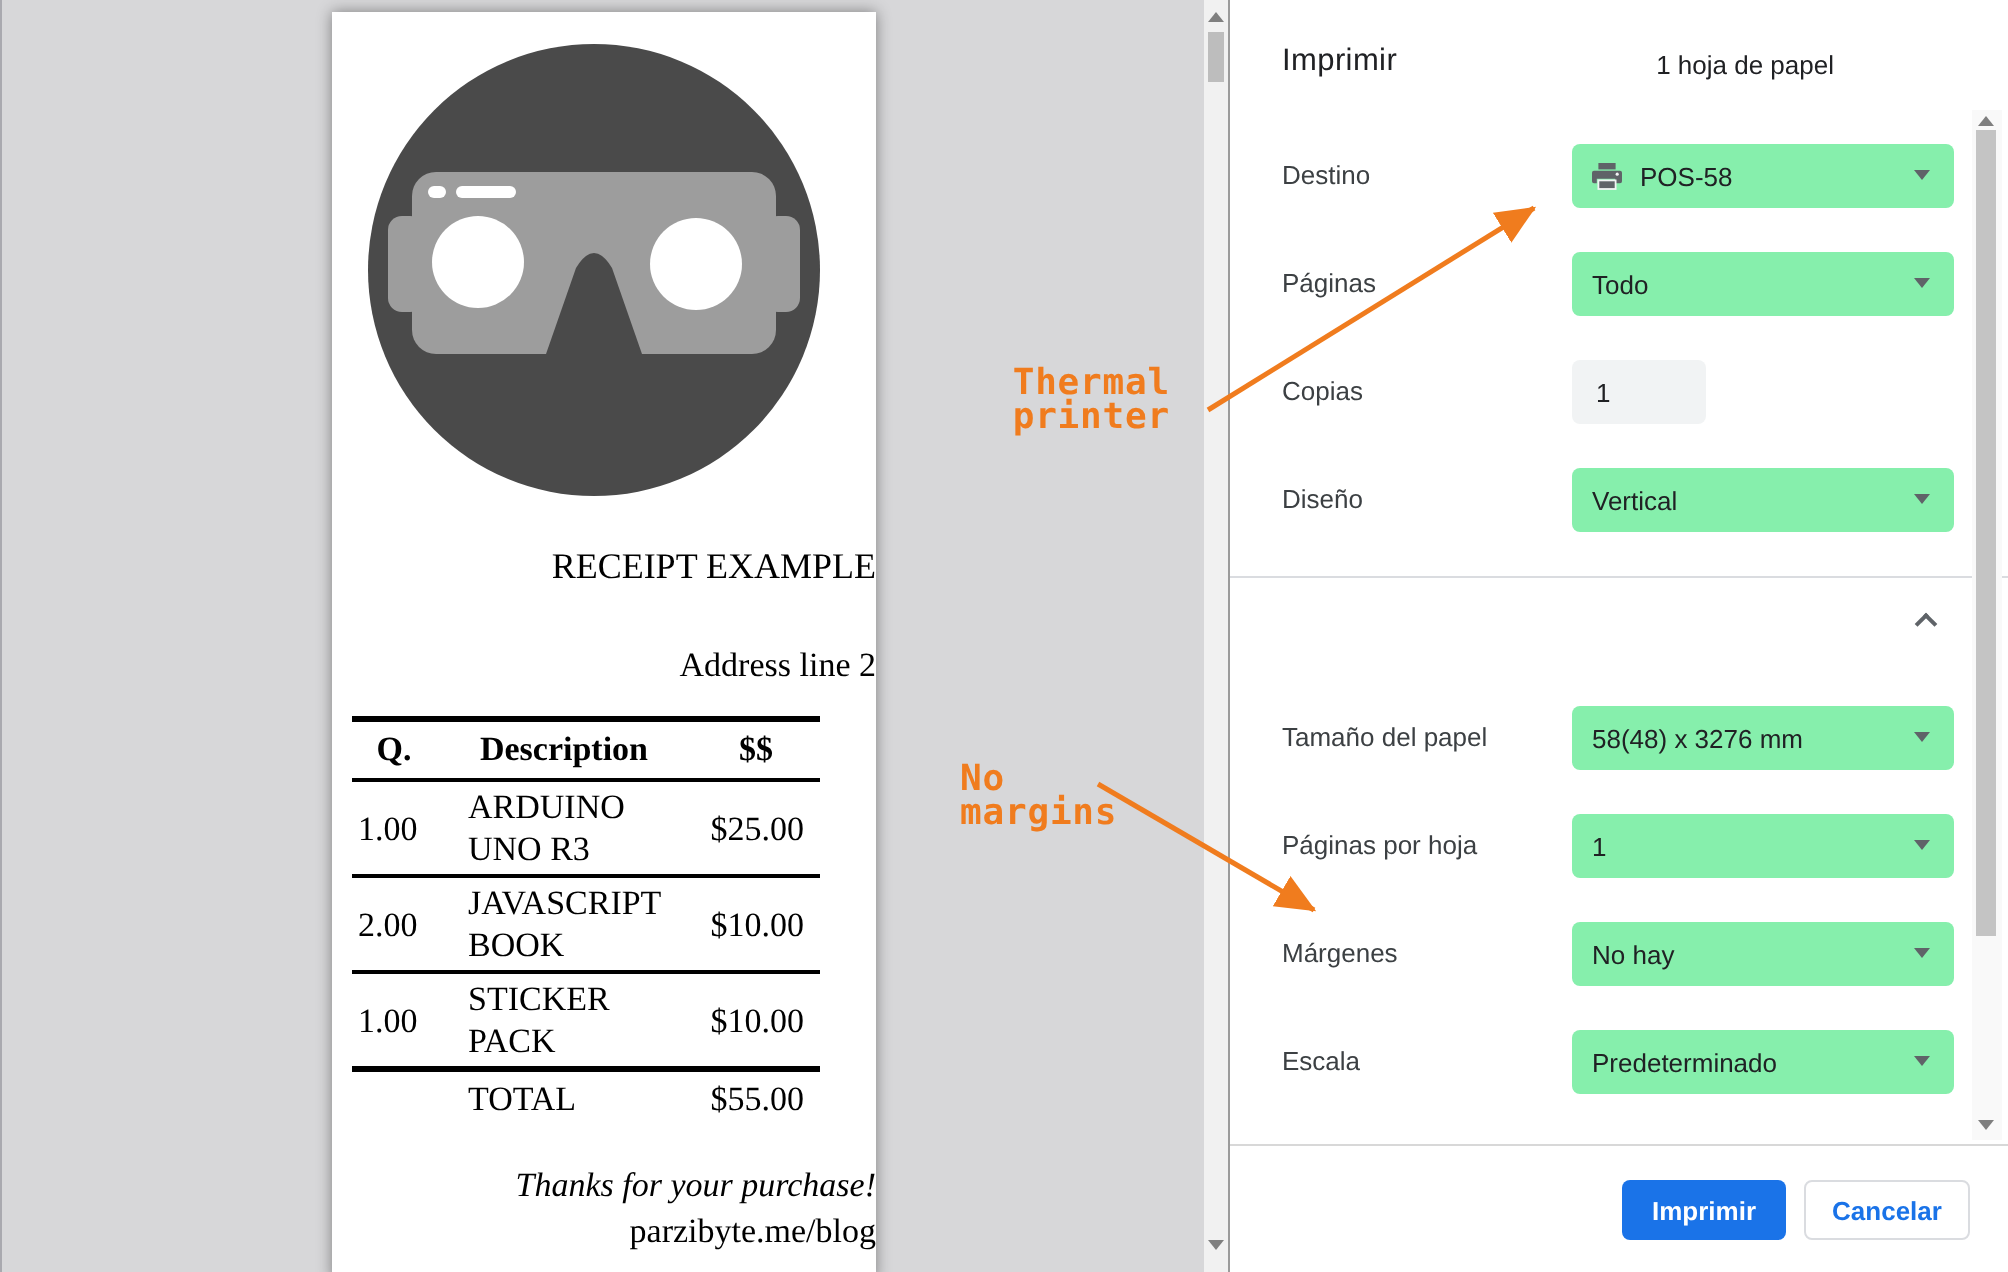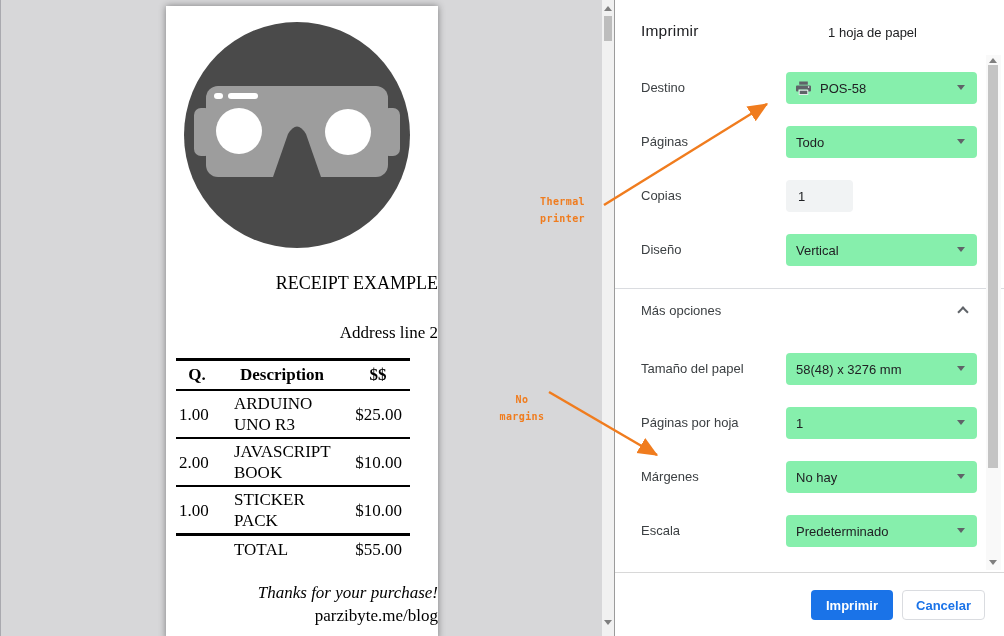--- a/index.html
+++ b/index.html
@@ -68,24 +68,24 @@
   .btn-cancel { left: 287px; width: 83px; background: #fff; color: #1a73e8; border: 1px solid #dadce0; }
 
   
   .dlg-scroll { position: absolute; left: 371px; top: 55px; width: 15px; height: 515px; background: #f9f9f9; }
   .dlg-thumb { position: absolute; left: 2px; top: 10px; width: 10px; height: 403px; background: #c4c4c4; }
   .dlg-tri-up, .dlg-tri-down { position: absolute; left: 3px; width: 0; height: 0; border-left: 4px solid transparent; border-right: 4px solid transparent; }
   .dlg-tri-up { top: 3px; border-bottom: 5px solid #7f7f7f; }
   .dlg-tri-down { top: 505px; border-top: 5px solid #7f7f7f; }
 
   
-  .note { position: absolute; font-family: "DejaVu Sans Mono", monospace; font-weight: bold; font-size: 10px;
-          line-height: 17px; color: #f07c1e; letter-spacing: .4px; margin-top: 10px; }
+  .note { position: absolute; font-family: "DejaVu Sans Mono", monospace; font-weight: bold; font-size: 18px;
+          line-height: 17px; color: #f07c1e; letter-spacing: .4px; }
   .note-thermal { left: 498px; top: 183px; width: 86px; text-align: right; }
-  .note-margins { left: 479px; top: 381px; width: 84px; text-align: center; }
+  .note-margins { left: 479px; top: 381px; width: 84px; }
   .arrows-overlay { position: absolute; left: 0; top: 0; width: 1004px; height: 636px; pointer-events: none; }
 </style>
 </head>
 <body>
 
 <div class="screen">
 
   <div class="preview-area">
     <div class="page">
 
@@ -179,21 +179,20 @@
 
     <div class="f-label" style="top:234px">Diseño</div>
     <div class="f-select" style="top:234px">
       <span>Vertical</span>
       <span class="caret"></span>
     </div>
 
     <div class="divider"></div>
 
     <div class="more-row">
-      <div class="more-label">Más opciones</div>
       <div class="chev-up"></div>
     </div>
 
     <div class="f-label" style="top:353px">Tamaño del papel</div>
     <div class="f-select" style="top:353px">
       <span>58(48) x 3276 mm</span>
       <span class="caret"></span>
     </div>
 
     <div class="f-label" style="top:407px">Páginas por hoja</div>

